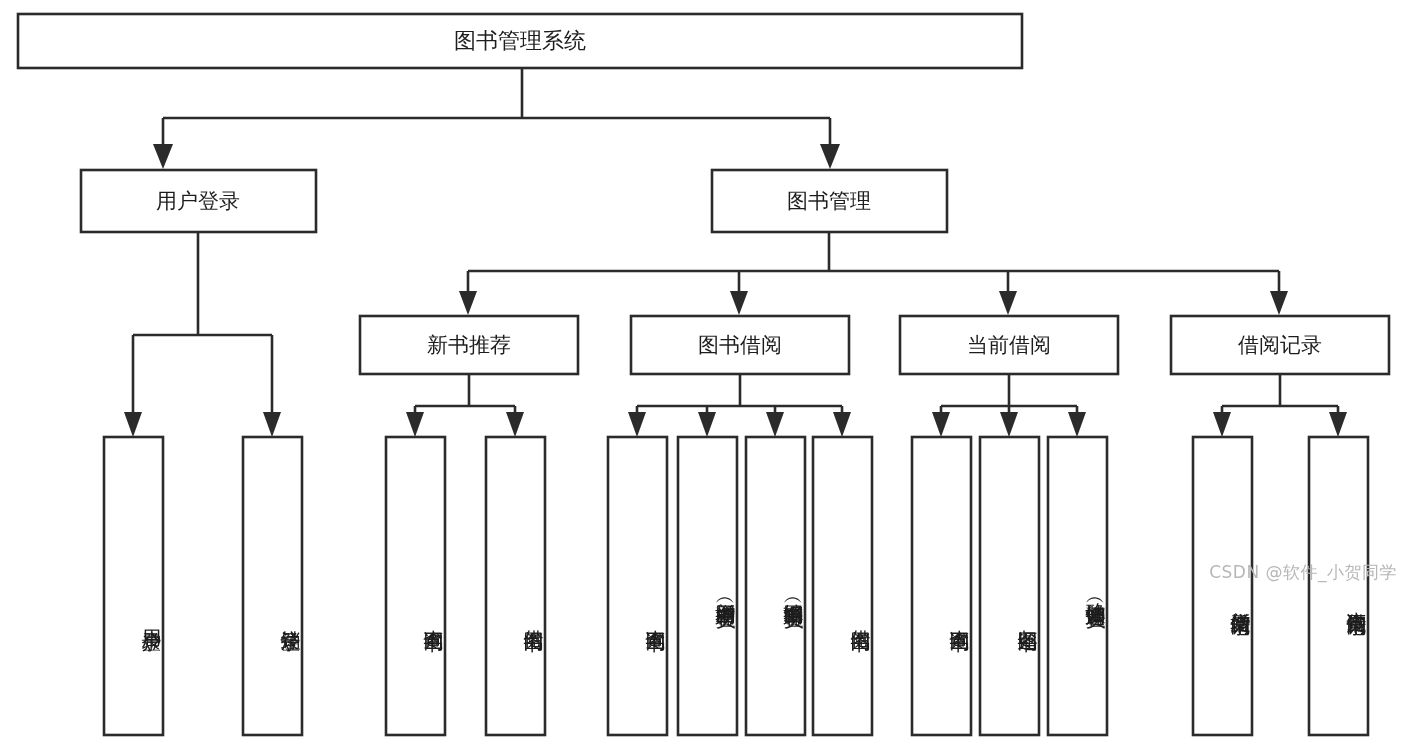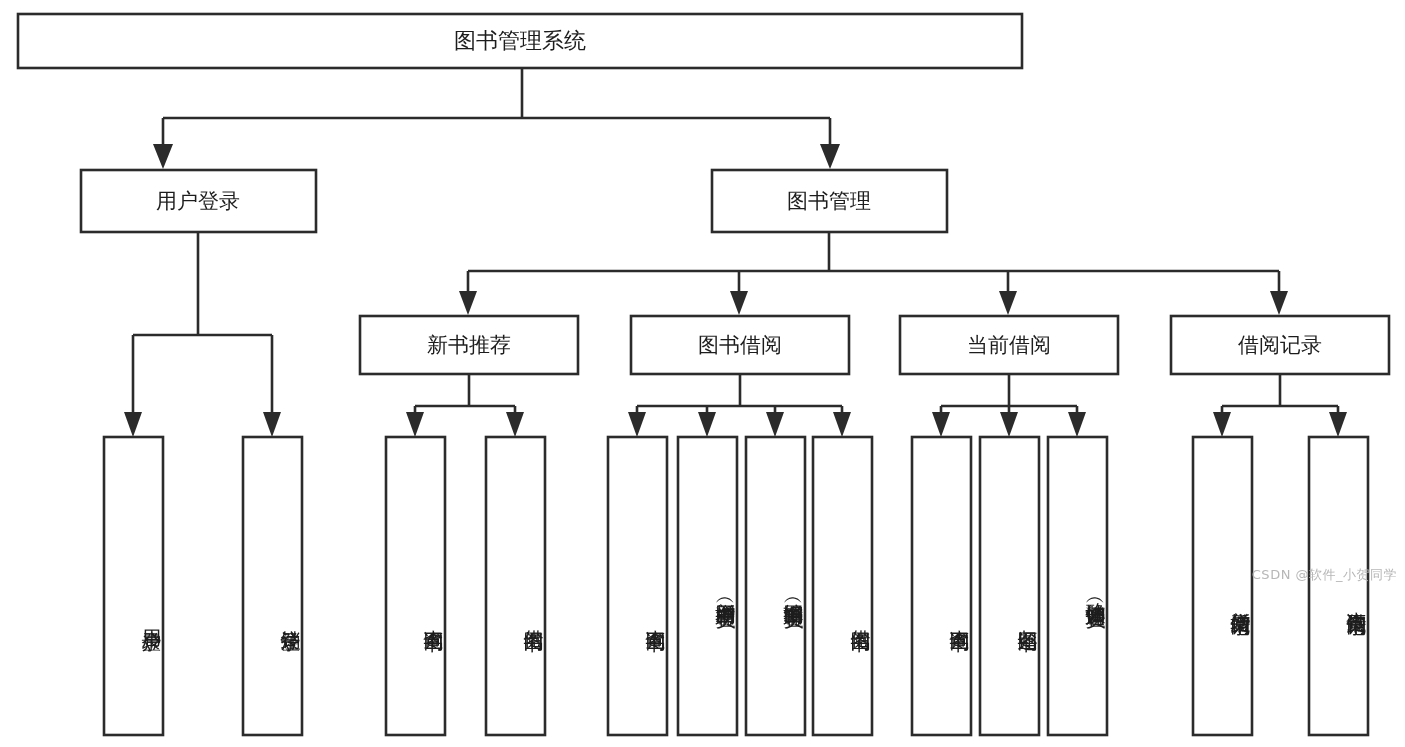--- a/index.html
+++ b/index.html
@@ -70,21 +70,21 @@
     text-orientation: upright;
     letter-spacing: 1px;
     white-space: nowrap;
     pointer-events: none;
   }
   .watermark {
     position: absolute;
     right: 8px;
     bottom: 6px;
     font-family: "DejaVu Sans", "Liberation Sans", sans-serif;
-    font-size: 13px;
+    font-size: 17px;
     color: #b7b7b7;
     letter-spacing: 0.5px;
     white-space: nowrap;
   }
 </style>
 </head>
 <body>
 
 <div id="diagram-root">
 

